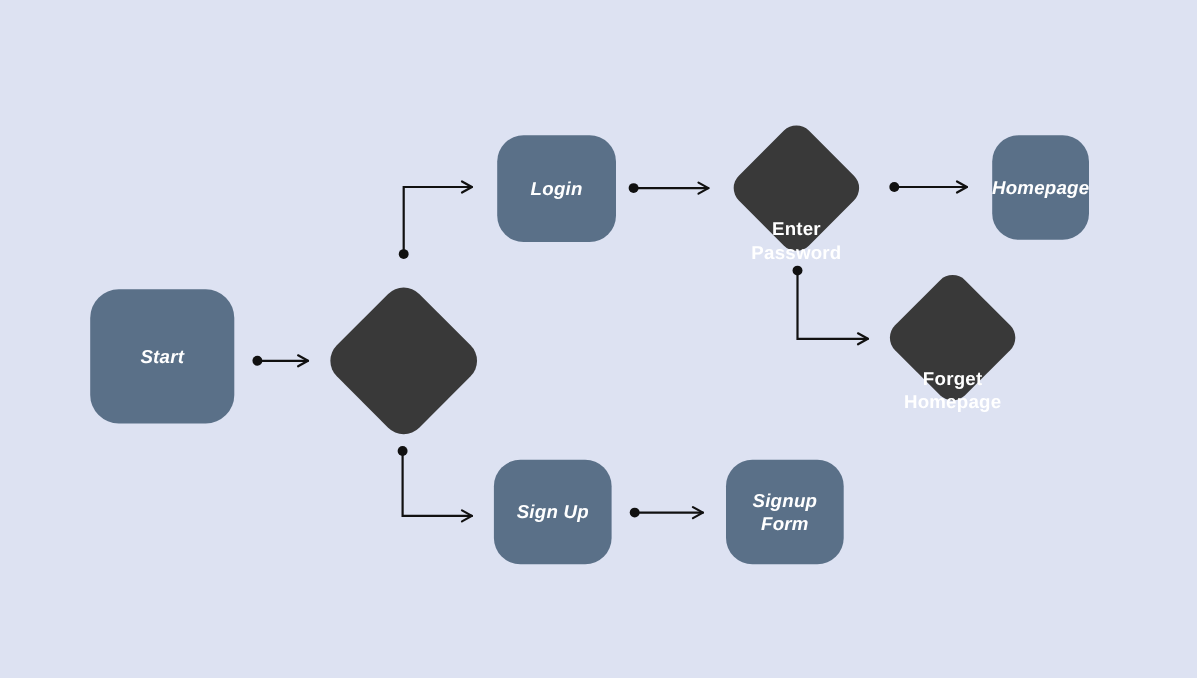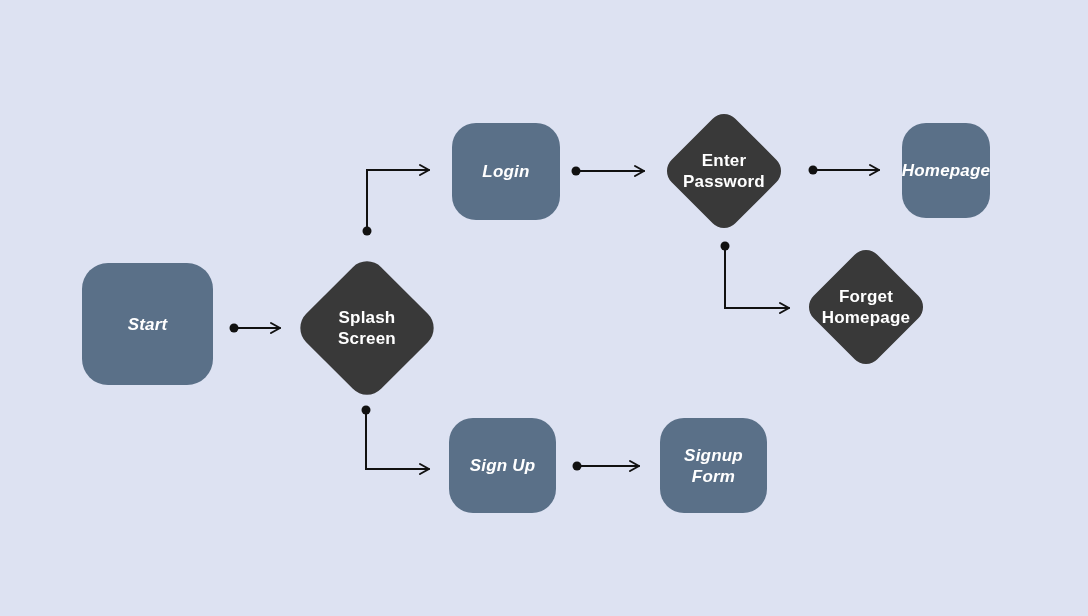--- a/index.html
+++ b/index.html
@@ -47,20 +47,21 @@
   .diamond-label{
     position:absolute;
     transform:translate(-50%,-50%);
     color:var(--label-text);
     font-size:17px;
     font-weight:700;
     line-height:21px;
     text-align:center;
     letter-spacing:.2px;
     user-select:none;
+    margin-top:48px;
   }
   .connectors{
     position:absolute;
     left:0;top:0;
     pointer-events:none;
   }
   .connectors path.edge-line{
     fill:none;
     stroke:var(--connector);
     stroke-width:2;
@@ -117,21 +118,20 @@
       <circle cx="577" cy="466" r="4.5"></circle>
       <path class="edge-line" d="M577,466 H639" marker-end="url(#arrow)"></path>
     </g>
   </svg>
 
   <div class="node process" style="left:82px;top:263px;width:131px;height:122px;">
     <span class="node-label">Start</span>
   </div>
 
   <div class="node decision" style="left:314px;top:275px;width:106px;height:106px;"></div>
-  <span class="diamond-label" style="left:367px;top:328px;width:100px;">Splash Screen</span>
 
   <div class="node process" style="left:452px;top:123px;width:108px;height:97px;border-radius:24px;">
     <span class="node-label">Login</span>
   </div>
 
   <div class="node decision small" style="left:679px;top:126px;width:90px;height:90px;"></div>
   <span class="diamond-label" style="left:724px;top:171px;width:96px;">Enter Password</span>
 
   <div class="node process" style="left:902px;top:123px;width:88px;height:95px;border-radius:24px;">
     <span class="node-label">Homepage</span>

